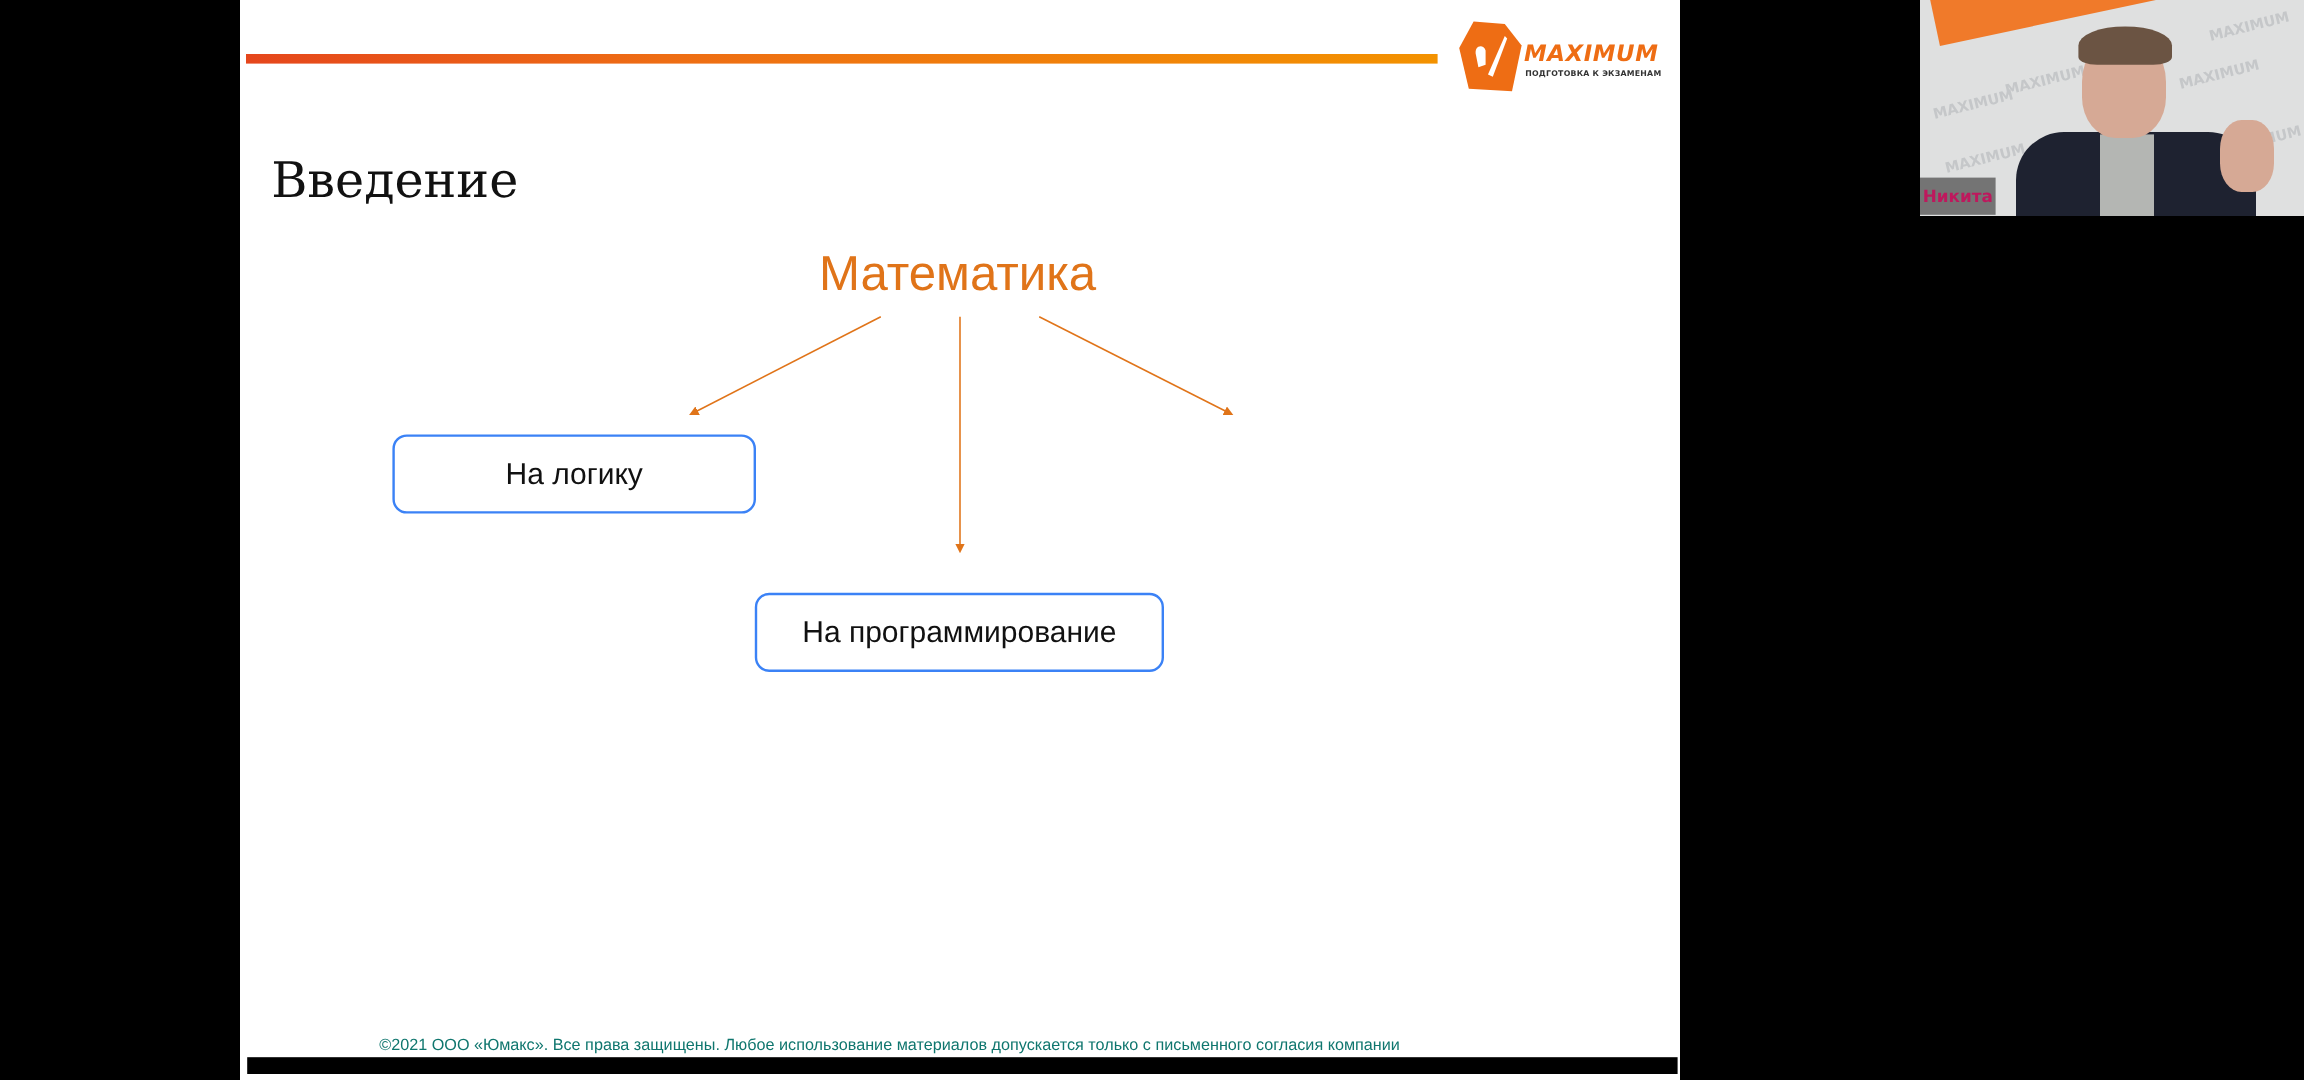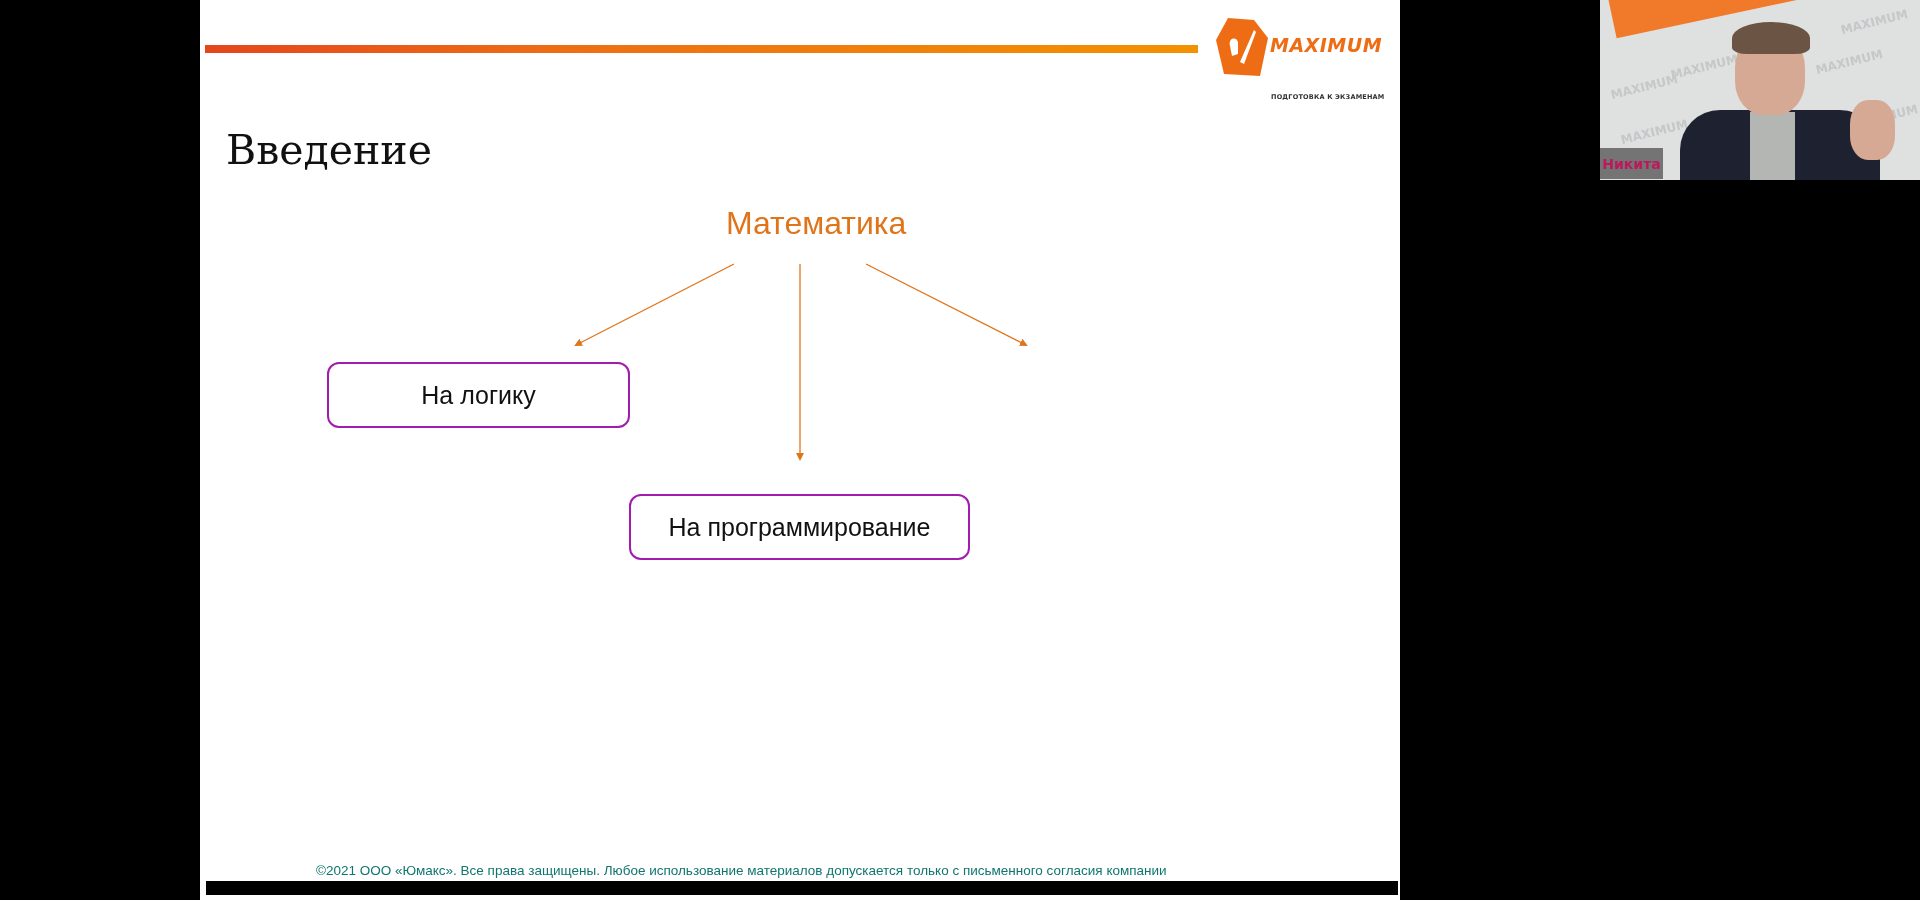--- a/index.html
+++ b/index.html
@@ -1,25 +1,25 @@
 <!DOCTYPE html>
 <html><head>
 <meta charset="utf-8">
 <style>
   html, body { margin:0; padding:0; }
   body { width:1920px; height:900px; background:#000; position:relative; overflow:hidden; font-family:"Liberation Sans", sans-serif; }
   .slide { position:absolute; left:200px; top:0; width:1200px; height:900px; background:#fff; overflow:hidden; }
   .top-bar { position:absolute; left:5px; top:45px; width:993px; height:8px; background:linear-gradient(90deg,#e5461c 0%,#ee6d14 35%,#f39200 100%); }
   .logo { position:absolute; left:1014px; top:16px; width:175px; height:62px; }
   .logo-word { position:absolute; left:56px; top:18px; font-family:"DejaVu Sans", sans-serif; font-weight:bold; font-style:italic; font-size:19px; color:#ee6d14; letter-spacing:0.5px; }
-  .logo-sub { position:absolute; left:57px; top:41px; font-family:"DejaVu Sans", sans-serif; font-weight:bold; font-size:6.5px; color:#333; letter-spacing:0.2px; white-space:nowrap;margin-top:36px; }
+  .logo-sub { position:absolute; left:57px; top:41px; font-family:"DejaVu Sans", sans-serif; font-weight:bold; font-size:6.5px; color:#333; letter-spacing:0.2px; white-space:nowrap; }
   .title { position:absolute; left:26px; top:78px; font-family:"DejaVu Serif", serif; font-size:41px; color:#111;margin-top:48px; }
-  .root-node { position:absolute; left:478px; top:205px; width:240px; font-family:"Liberation Sans", sans-serif; font-size:32px; color:#e07419;margin-left:48px; }
+  .root-node { position:absolute; left:478px; top:205px; width:240px; text-align:center; font-family:"Liberation Sans", sans-serif; font-size:41px; color:#e07419; }
   svg.arrows { position:absolute; left:0; top:0; width:1200px; height:900px; }
-  .node { position:absolute; box-sizing:border-box; border:2px solid #a21caf; border-radius:12px; display:flex; align-items:center; justify-content:center; font-family:"Liberation Sans", sans-serif; font-size:25px; color:#111; background:#fff; }
+  .node { position:absolute; box-sizing:border-box; border:2px solid #3b82f6; border-radius:12px; display:flex; align-items:center; justify-content:center; font-family:"Liberation Sans", sans-serif; font-size:25px; color:#111; background:#fff; }
   .n-left { left:127px; top:362px; width:303px; height:66px; }
   .n-right { left:769px; top:362px; width:304px; height:66px; }
   .n-bottom { left:429px; top:494px; width:341px; height:66px; }
   .footer { position:absolute; left:116px; top:863px; font-family:"Liberation Sans", sans-serif; font-size:13.5px; color:#0f766e; white-space:nowrap; }
   .bottom-bar { position:absolute; left:6px; top:881px; width:1192px; height:14px; background:#000; }
   .video { position:absolute; left:1600px; top:0; width:320px; height:180px; background:#dfe0e0; overflow:hidden; }
   .video .bg-orange { position:absolute; left:0; top:-40px; width:240px; height:80px; background:#f07a2a; transform:rotate(-12deg); transform-origin:left top; }
   .video .wm { position:absolute; font-family:"DejaVu Sans", sans-serif; font-size:12px; color:#c5c7c9; font-weight:bold; transform:rotate(-14deg); white-space:nowrap; }
   .person-head { position:absolute; left:135px; top:30px; width:70px; height:85px; border-radius:45% 45% 40% 40%; background:#d6a995; }
   .person-hair { position:absolute; left:132px; top:22px; width:78px; height:32px; border-radius:50% 50% 20% 20%; background:#6b5443; }

